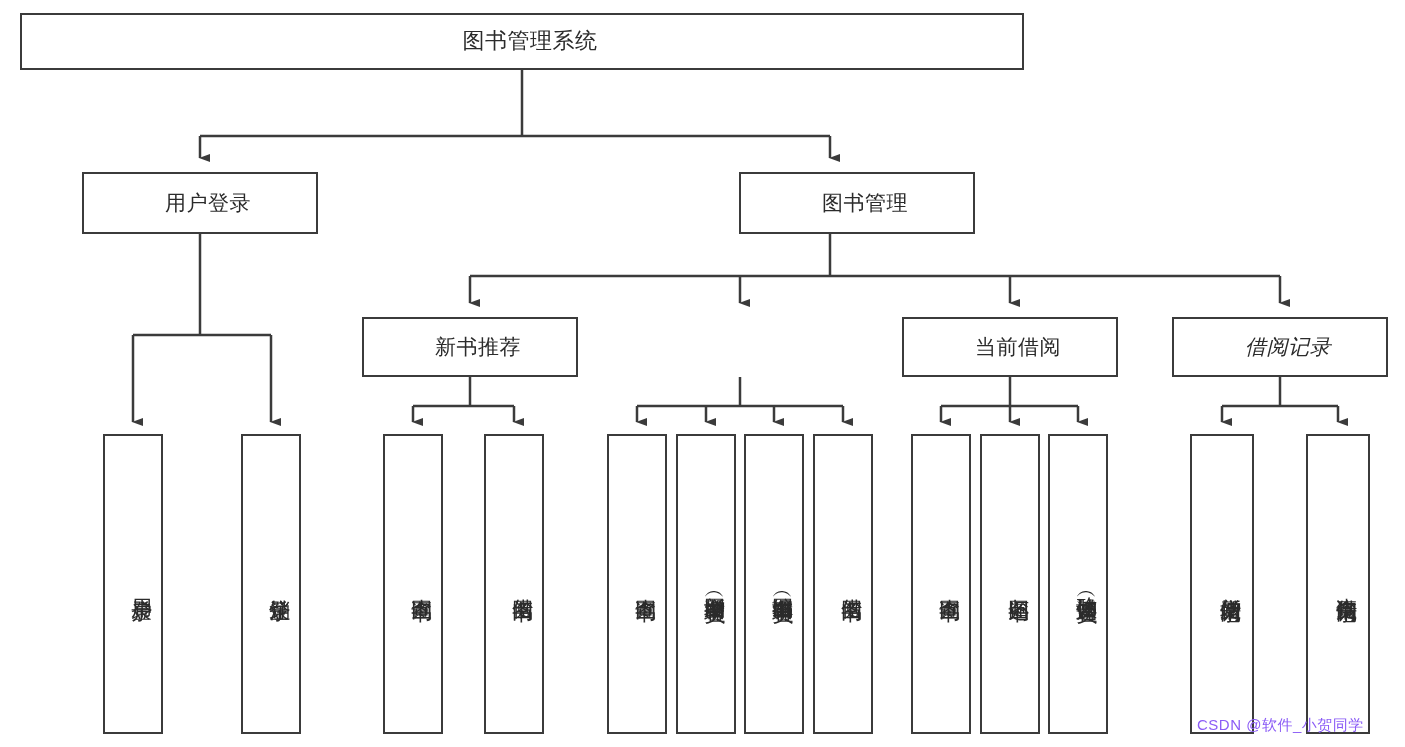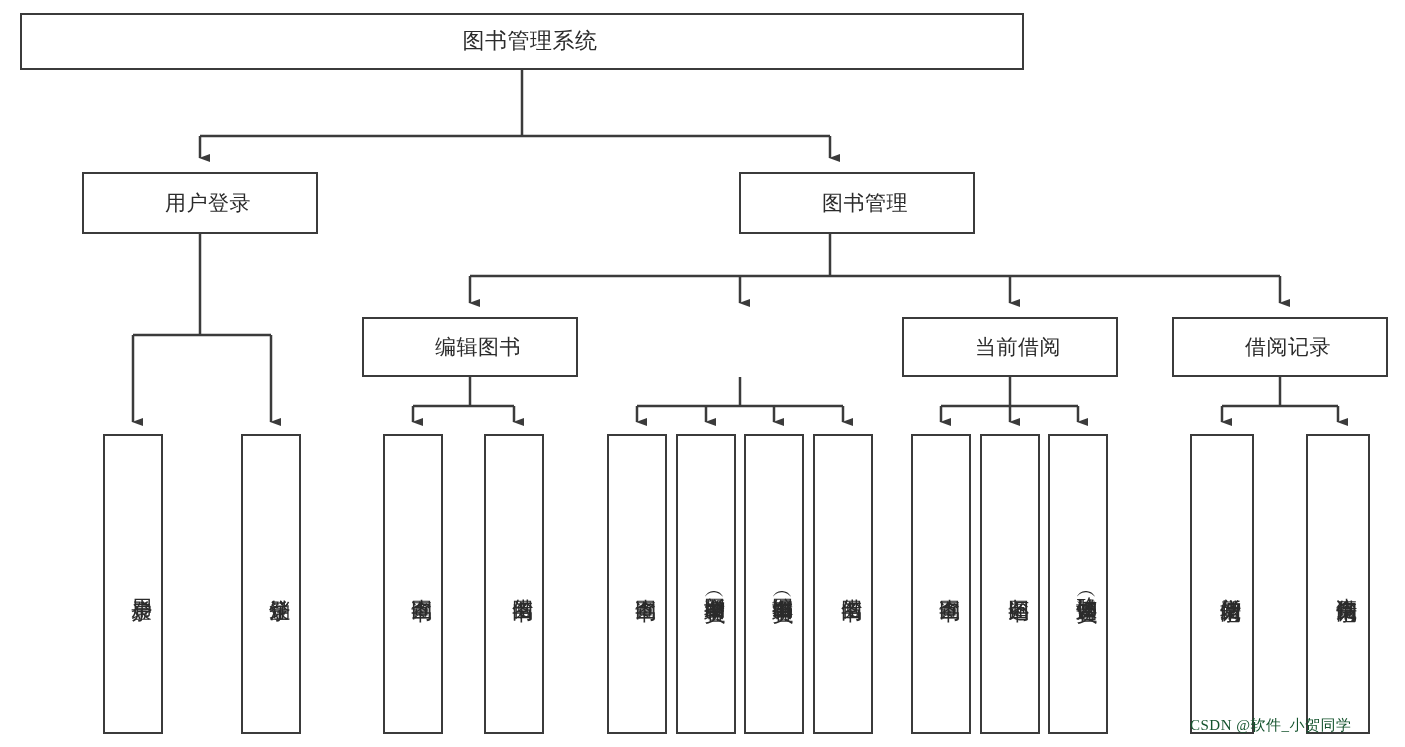--- a/index.html
+++ b/index.html
@@ -58,24 +58,25 @@
     text-orientation: upright;
     font-size: 21px;
     line-height: 1.12;
     letter-spacing: 1px;
     max-height: 282px;
     white-space: normal;
   }
   .watermark {
     position: absolute;
     font-size: 15px;
-    color: #14532d;
+    color: #8b5cf6;
     letter-spacing: 0.5px;
     white-space: nowrap;
-    font-family: Liberation Serif, serif;
+    font-family: Liberation Sans, sans-serif;
+    margin-left: 7px;
   }
 </style>
 </head>
 <body>
 
 <div id="canvas">
 
   <svg id="wires" viewBox="0 0 1405 747">
     <defs>
       <marker id="arrowhead" markerWidth="10" markerHeight="11" refX="4" refY="10" orient="auto" markerUnits="userSpaceOnUse">
@@ -132,26 +133,26 @@
   </div>
 
   <div class="node h-node" style="left:82px; top:172px; width:236px; height:62px;">
     <span class="lbl">用户登录</span>
   </div>
   <div class="node h-node" style="left:712px; top:172px; width:236px; height:62px;margin-left:27px;">
     <span class="lbl">图书管理</span>
   </div>
 
   <div class="node h-node" style="left:362px; top:317px; width:216px; height:60px;">
-    <span class="lbl">编辑图书</span>
+    <span class="lbl">新书推荐</span>
   </div>
   <div class="node h-node" style="left:902px; top:317px; width:216px; height:60px;align-items:center;">
     <span class="lbl">当前借阅</span>
   </div>
-  <div class="node h-node" style="left:1172px; top:317px; width:216px; height:60px;">
+  <div class="node h-node" style="left:1172px; top:317px; width:216px; height:60px;font-style:italic;">
     <span class="lbl">借阅记录</span>
   </div>
 
   <div class="node v-node" style="left:103px; top:434px; width:60px; height:300px;">
     <span class="lbl">用户登录</span>
   </div>
   <div class="node v-node" style="left:241px; top:434px; width:60px; height:300px;">
     <span class="lbl">注销登录</span>
   </div>
 

